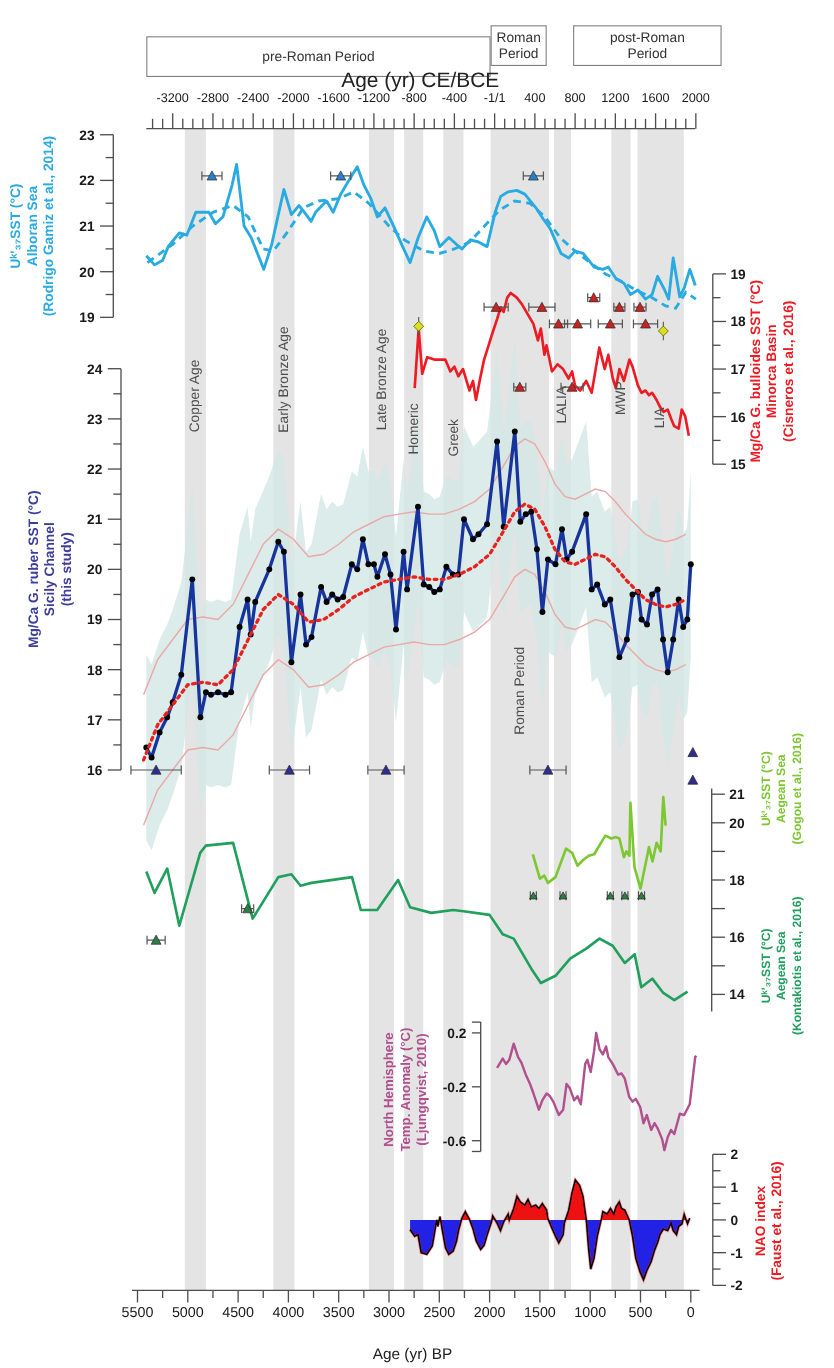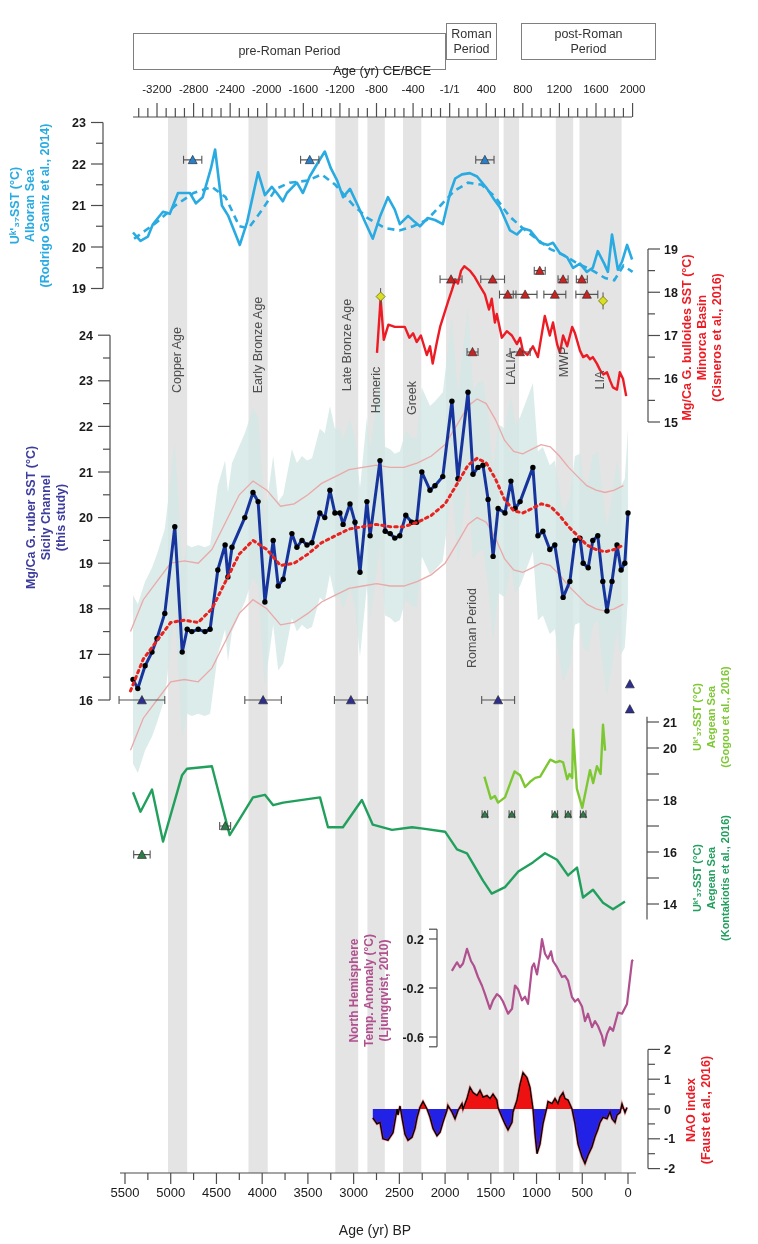--- a/index.html
+++ b/index.html
@@ -1,21 +1,21 @@
 <!DOCTYPE html>
 <html><head>
 <meta charset="utf-8">
 <style>
   html,body{margin:0;padding:0;background:#fff;}
   .fig{position:relative;width:758px;height:1244px;background:#ffffff;overflow:hidden;
        font-family:"Liberation Sans",sans-serif;}
   svg{position:absolute;left:0;top:0;}
   .pbox{position:absolute;border:1.3px solid #7f7f7f;display:flex;align-items:center;
         justify-content:center;text-align:center;font-size:12.5px;color:#333;line-height:1.2;background:transparent;}
-  .axis-title{position:absolute;font-size:13px;color:#222;text-align:center;}
+  .axis-title{position:absolute;font-size:19px;color:#222;text-align:center;}
   .vtitle{position:absolute;display:flex;flex-direction:column;justify-content:center;
           text-align:center;transform:rotate(-90deg);font-weight:bold;line-height:15px;
           font-size:12.5px;white-space:nowrap;}
   .vtitle.small{font-size:11px;line-height:14px;}
   .bandlabel{position:absolute;width:110px;height:16px;line-height:16px;text-align:center;
              transform:rotate(-90deg);font-size:12.5px;color:#4d4d4d;white-space:nowrap;}
 </style>
 </head>
 <body>
 

